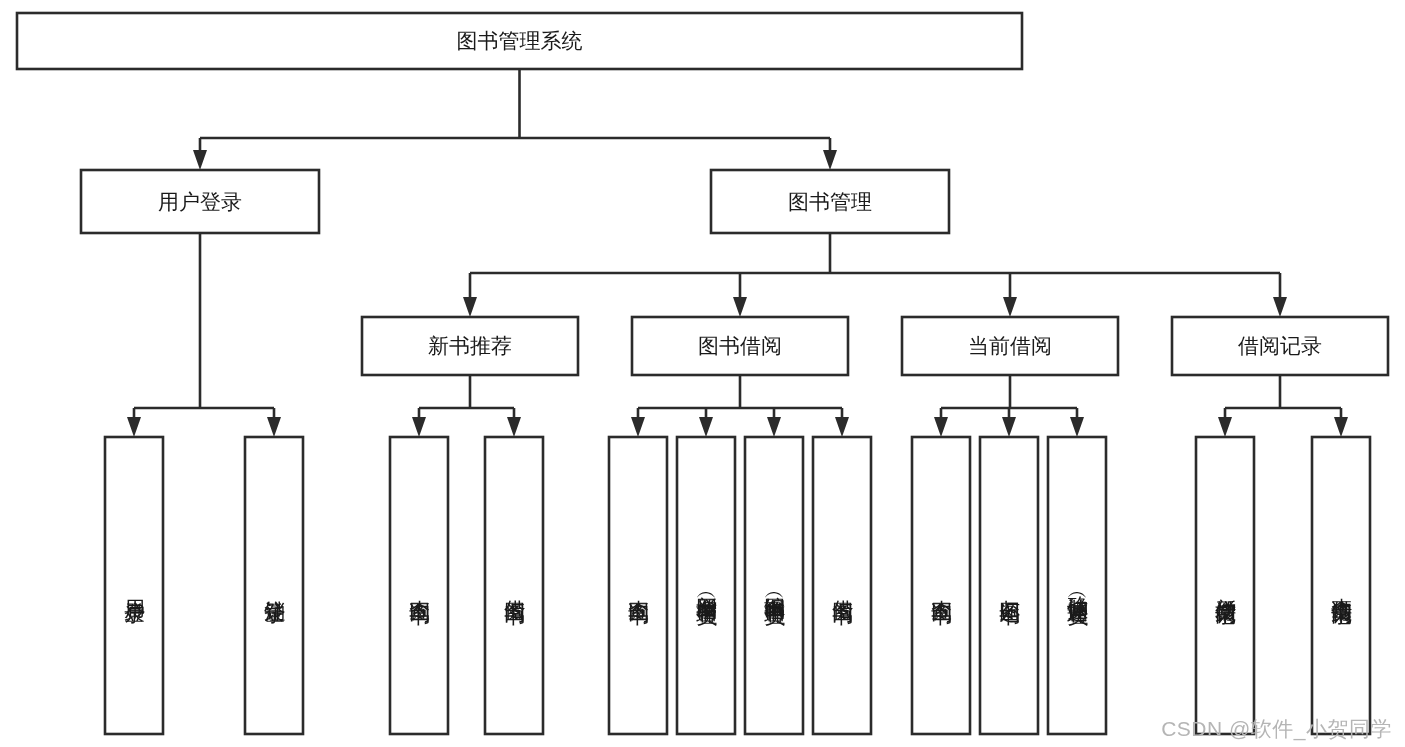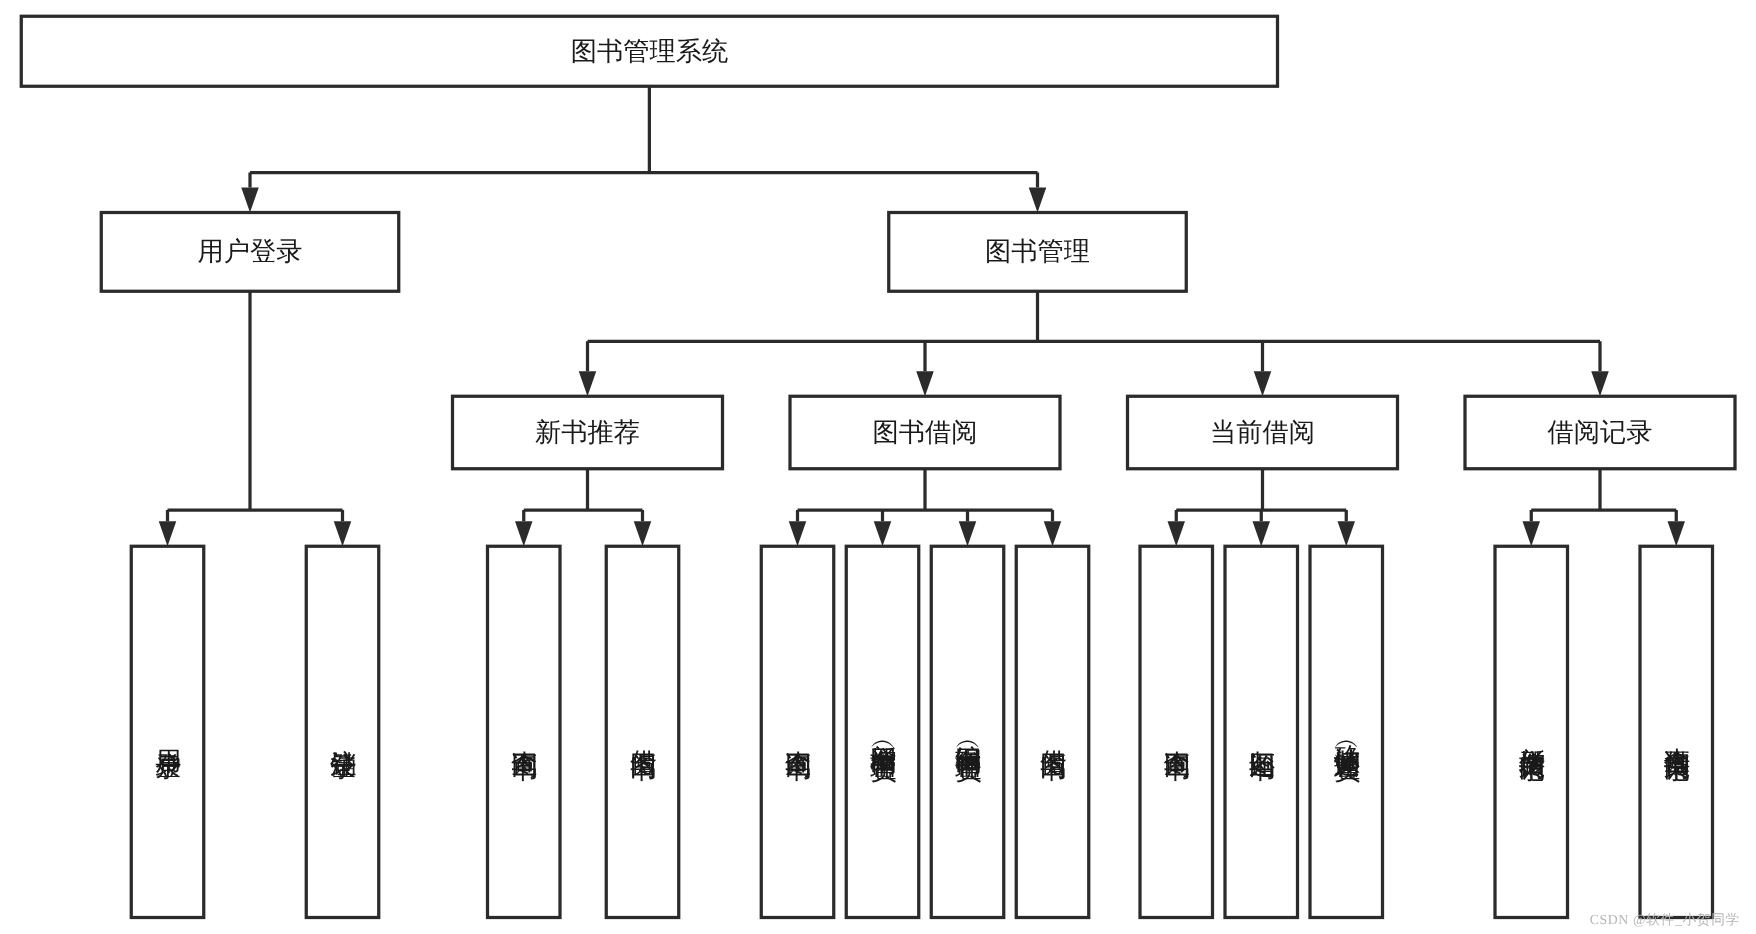--- a/index.html
+++ b/index.html
@@ -70,22 +70,22 @@
     line-height: 1.12;
     letter-spacing: 1.5px;
     color: #1a1a1a;
     white-space: nowrap;
     text-align: center;
   }
   #watermark {
     position: absolute;
     right: 8px;
     bottom: 4px;
-    font-family: Liberation Serif, serif;
-    font-size: 11px;
+    font-family: Liberation Sans, sans-serif;
+    font-size: 21px;
     color: #b5b5b5;
     letter-spacing: 0.5px;
     white-space: nowrap;
   }
 </style>
 </head>
 <body>
 
 <div id="diagram-root">
 

